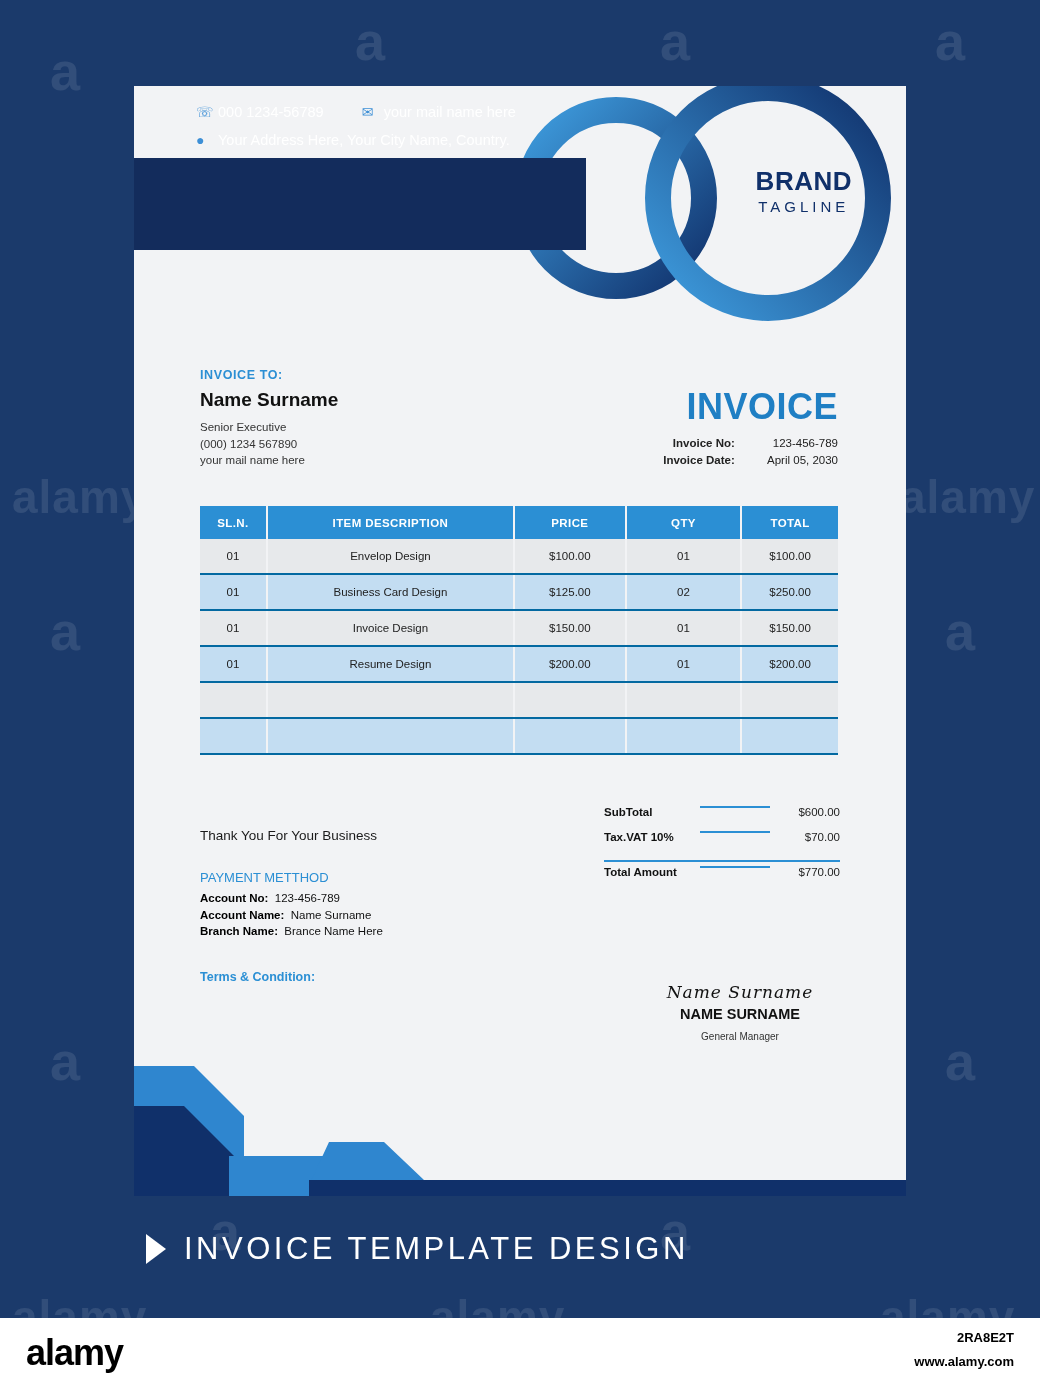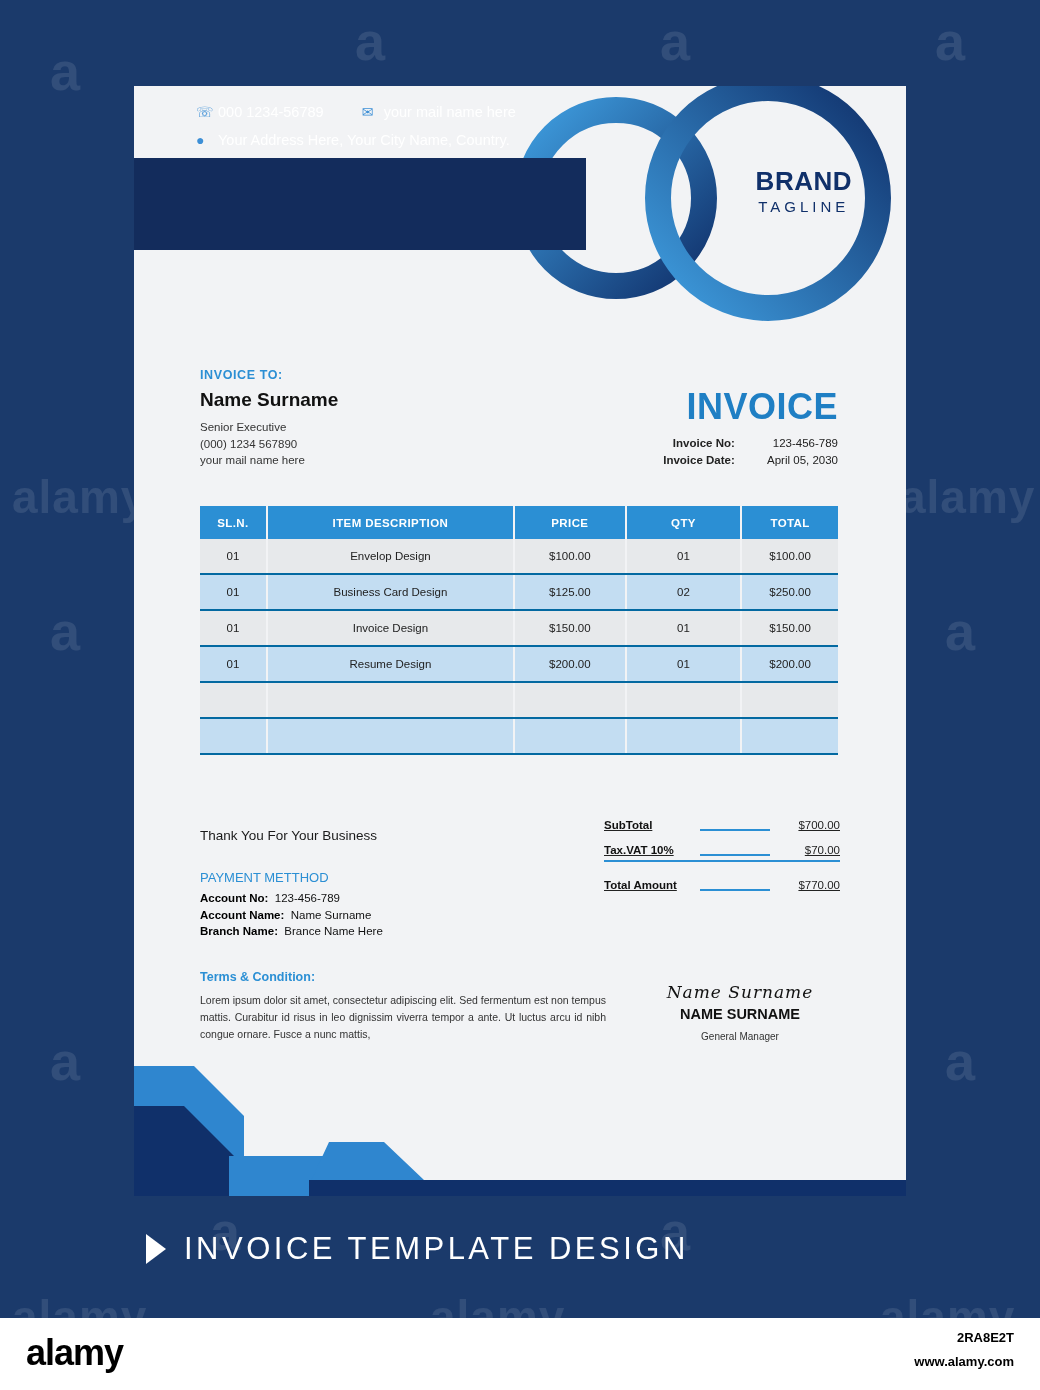--- a/index.html
+++ b/index.html
@@ -61,21 +61,21 @@
   tr.odd td{background:#e7e9eb;}
   tr.even td{background:#c3ddf2;}
   .col-sl{width:64px;}
   .col-desc{width:244px;}
   .col-price{width:108px;}
   .col-qty{width:112px;}
   .col-total{width:94px;}
   
   .thanks{position:absolute;left:66px;top:742px;font-size:13.5px;color:#1a1a1a;}
   .totals{position:absolute;left:470px;top:720px;width:236px;font-size:11.5px;color:#222;}
-  .totrow{display:flex;align-items:flex-end;height:25px;text-decoration:underline;}
+  .totrow{display:flex;align-items:flex-start;height:25px;}
   .totlab{width:88px;font-weight:bold;color:#111;}
   .totline{flex:1;height:2px;background:#2b8fd4;margin:0 8px;}
   .totval{width:62px;text-align:right;}
   .totals .divider{height:2px;background:#2b8fd4;margin:4px 0 4px 0;}
   .grand .totlab{font-weight:bold;}
   
   .pay-title{position:absolute;left:66px;top:784px;color:#2b8fd4;font-size:13px;font-weight:normal;}
   .pay-lines{position:absolute;left:66px;top:804px;font-size:11.5px;line-height:16.5px;color:#111;}
   .pay-lines b{color:#000;}
   
@@ -238,21 +238,21 @@
         <td></td>
       </tr>
     </tbody>
   </table>
 
   <div class="thanks">Thank You For Your Business</div>
   <div class="totals">
     <div class="totrow">
       <span class="totlab">SubTotal</span>
       <span class="totline"></span>
-      <span class="totval">$700.00</span>
+      <span class="totval">$600.00</span>
     </div>
     <div class="totrow">
       <span class="totlab">Tax.VAT 10%</span>
       <span class="totline"></span>
       <span class="totval">$70.00</span>
     </div>
     <div class="divider"></div>
     <div class="totrow grand">
       <span class="totlab">Total Amount</span>
       <span class="totline"></span>
@@ -261,21 +261,20 @@
   </div>
 
   <div class="pay-title">PAYMENT METTHOD</div>
   <div class="pay-lines">
     <div><b>Account No:</b>&nbsp;&nbsp;<span>123-456-789</span></div>
     <div><b>Account Name:</b>&nbsp;&nbsp;<span>Name Surname</span></div>
     <div><b>Branch Name:</b>&nbsp;&nbsp;<span>Brance Name Here</span></div>
   </div>
 
   <div class="terms-title">Terms &amp; Condition:</div>
-  <div class="terms-body">Lorem ipsum dolor sit amet, consectetur adipiscing elit. Sed fermentum est non tempus mattis. Curabitur id risus in leo dignissim viverra tempor a ante. Ut luctus arcu id nibh congue ornare. Fusce a nunc mattis,</div>
 
   <div class="sig">
     <div class="sig-script">Name  Surname</div>
     <div class="sig-name">NAME SURNAME</div>
     <div class="sig-role">General Manager</div>
   </div>
 
   <svg class="foot" viewBox="0 0 772 150" preserveAspectRatio="none">
     <polygon points="0,20 60,20 110,70 110,150 0,150" fill="#2f86cf"></polygon>
     <polygon points="0,60 50,60 100,110 100,150 0,150" fill="#10306a"></polygon>

